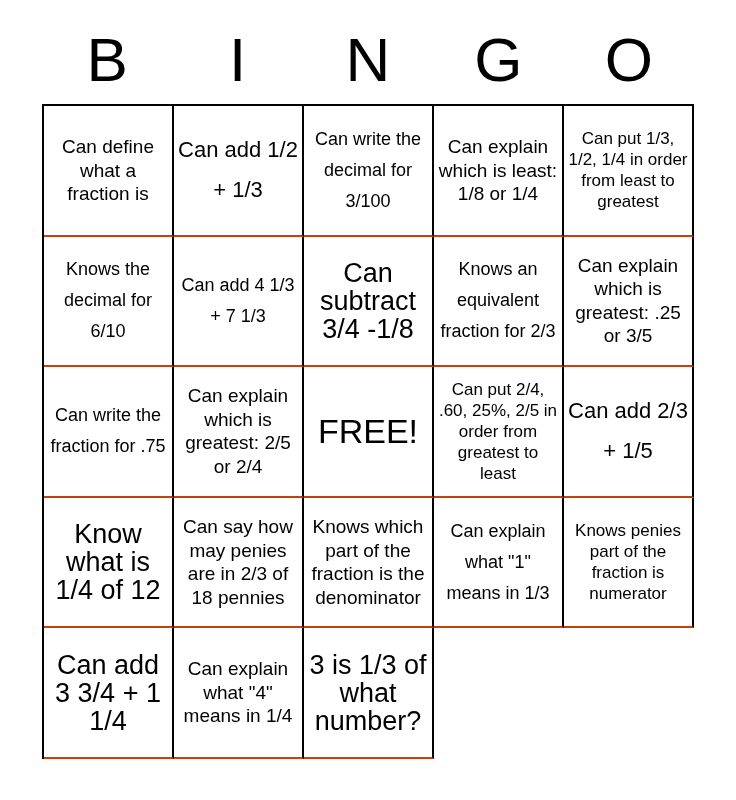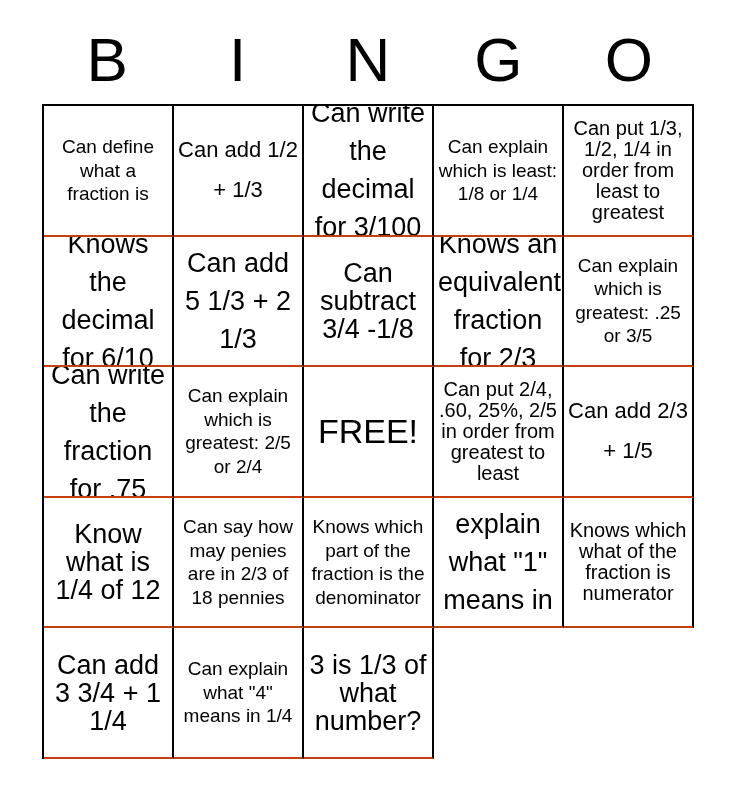--- a/index.html
+++ b/index.html
@@ -74,23 +74,23 @@
   }
 
   .cell-text {
     display: block;
     width: 100%;
     text-align: center;
     color: #000000;
     font-family: "Liberation Sans", sans-serif;
     white-space: pre-line;
   }
-  .fs-s   { font-size: 20px; line-height: 21px; }
+  .fs-s   { font-size: 17px; line-height: 21px; }
   .fs-m   { font-size: 19px; line-height: 23.5px; }
-  .fs-l   { font-size: 27px; line-height: 38px; }
+  .fs-l   { font-size: 18px; line-height: 31px; }
   .fs-xl  { font-size: 27px; line-height: 28px; }
   .fs-xxl { font-size: 22px; line-height: 40px; }
   .fs-free{ font-size: 34px; line-height: 40px; text-align: center; }
 </style>
 </head>
 <body>
 
 <div class="card">
 
   <div class="bingo-header">
@@ -114,21 +114,21 @@
       <div class="bingo-cell">
         <span class="cell-text fs-m">Can explain which is least: 1/8 or 1/4</span>
       </div>
       <div class="bingo-cell">
         <span class="cell-text fs-s">Can put 1/3, 1/2, 1/4 in order from least to greatest</span>
       </div>
       <div class="bingo-cell">
         <span class="cell-text fs-l">Knows the decimal for 6/10</span>
       </div>
       <div class="bingo-cell">
-        <span class="cell-text fs-l">Can add 5 1/3 + 2 1/3</span>
+        <span class="cell-text fs-l">Can add 4 1/3 + 7 1/3</span>
       </div>
       <div class="bingo-cell">
         <span class="cell-text fs-xl">Can subtract 3/4 -1/8</span>
       </div>
       <div class="bingo-cell">
         <span class="cell-text fs-l">Knows an equivalent fraction for 2/3</span>
       </div>
       <div class="bingo-cell">
         <span class="cell-text fs-m">Can explain which is greatest: .25 or 3/5</span>
       </div>
@@ -153,21 +153,21 @@
       <div class="bingo-cell">
         <span class="cell-text fs-m">Can say how may penies are in 2/3 of 18 pennies</span>
       </div>
       <div class="bingo-cell">
         <span class="cell-text fs-m">Knows which part of the fraction is the denominator</span>
       </div>
       <div class="bingo-cell">
         <span class="cell-text fs-l">Can explain what "1" means in 1/3</span>
       </div>
       <div class="bingo-cell">
-        <span class="cell-text fs-s">Knows which what of the fraction is numerator</span>
+        <span class="cell-text fs-s">Knows penies part of the fraction is numerator</span>
       </div>
       <div class="bingo-cell">
         <span class="cell-text fs-xl">Can add 3 3/4 + 1 1/4</span>
       </div>
       <div class="bingo-cell">
         <span class="cell-text fs-m">Can explain what "4" means in 1/4</span>
       </div>
       <div class="bingo-cell">
         <span class="cell-text fs-xl">3 is 1/3 of what number?</span>
       </div>

